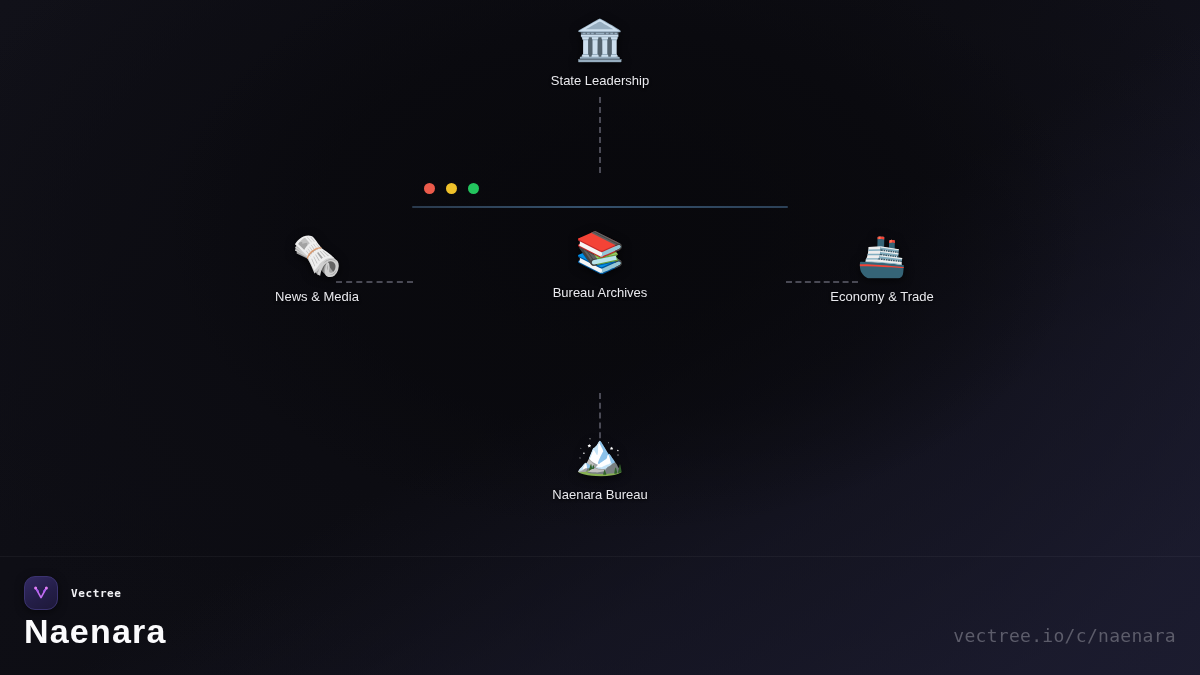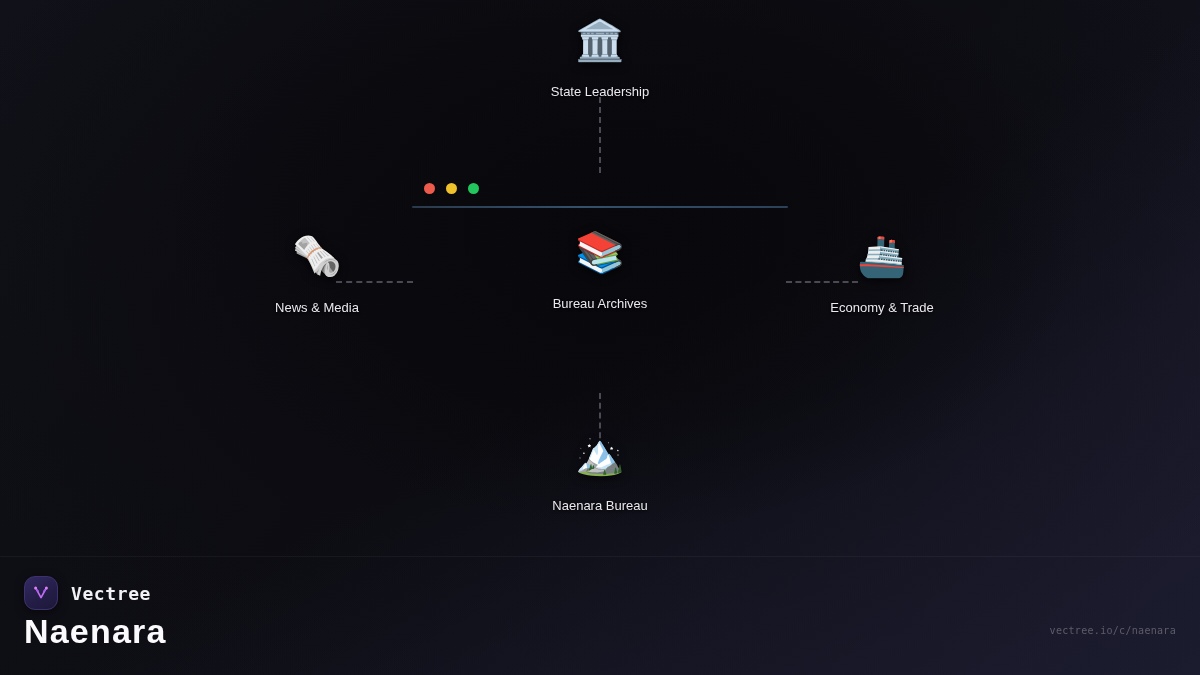--- a/index.html
+++ b/index.html
@@ -71,21 +71,21 @@
     display:flex; flex-direction:column; align-items:center;
     transform:translateX(-50%);
     cursor:pointer;
   }
   .node-emoji {
     font-size:40px; line-height:1;
     filter:drop-shadow(0 2px 5px rgba(0,0,0,.65));
     user-select:none;
   }
   .node-label {
-    margin-top:24px;
+    margin-top:13px;
     font-size:13px;
     color:#e9e9ee;
     white-space:nowrap;
     text-shadow:0 1px 3px rgba(0,0,0,.9);
   }
 
   
   .footer-rule {
     position:absolute; left:0; top:556px; width:1200px; height:1px;
     background:rgba(255,255,255,.045); z-index:4;
@@ -97,35 +97,35 @@
   }
   .logo {
     width:34px; height:34px; border-radius:11px;
     background:linear-gradient(150deg,#332a63 0%,#241e48 55%,#1d1838 100%);
     border:1px solid #3b3370;
     display:flex; align-items:center; justify-content:center;
     box-shadow:0 2px 8px rgba(0,0,0,.5);
   }
   .brand-name {
     font-family:"DejaVu Sans Mono", monospace;
-    font-weight:bold; font-size:18px; letter-spacing:.6px;
+    font-weight:bold; font-size:11px; letter-spacing:.6px;
     color:#f2f2f5;
   }
   .page-title {
     position:absolute; z-index:6;
     left:24px; top:612px;
     font-family:Liberation Sans, sans-serif;
     font-weight:bold; font-size:34px; letter-spacing:1.2px;
     color:#fbfbfd;
   }
   .url {
     position:absolute; z-index:6;
     right:24px; top:625px;
     font-family:"DejaVu Sans Mono", monospace;
-    font-size:10px; letter-spacing:.3px;
+    font-size:18px; letter-spacing:.3px;
     color:#5c5c6a;
   }
 </style>
 </head>
 <body>
 
 <div id="stage">
 
   <div class="layer">
 

